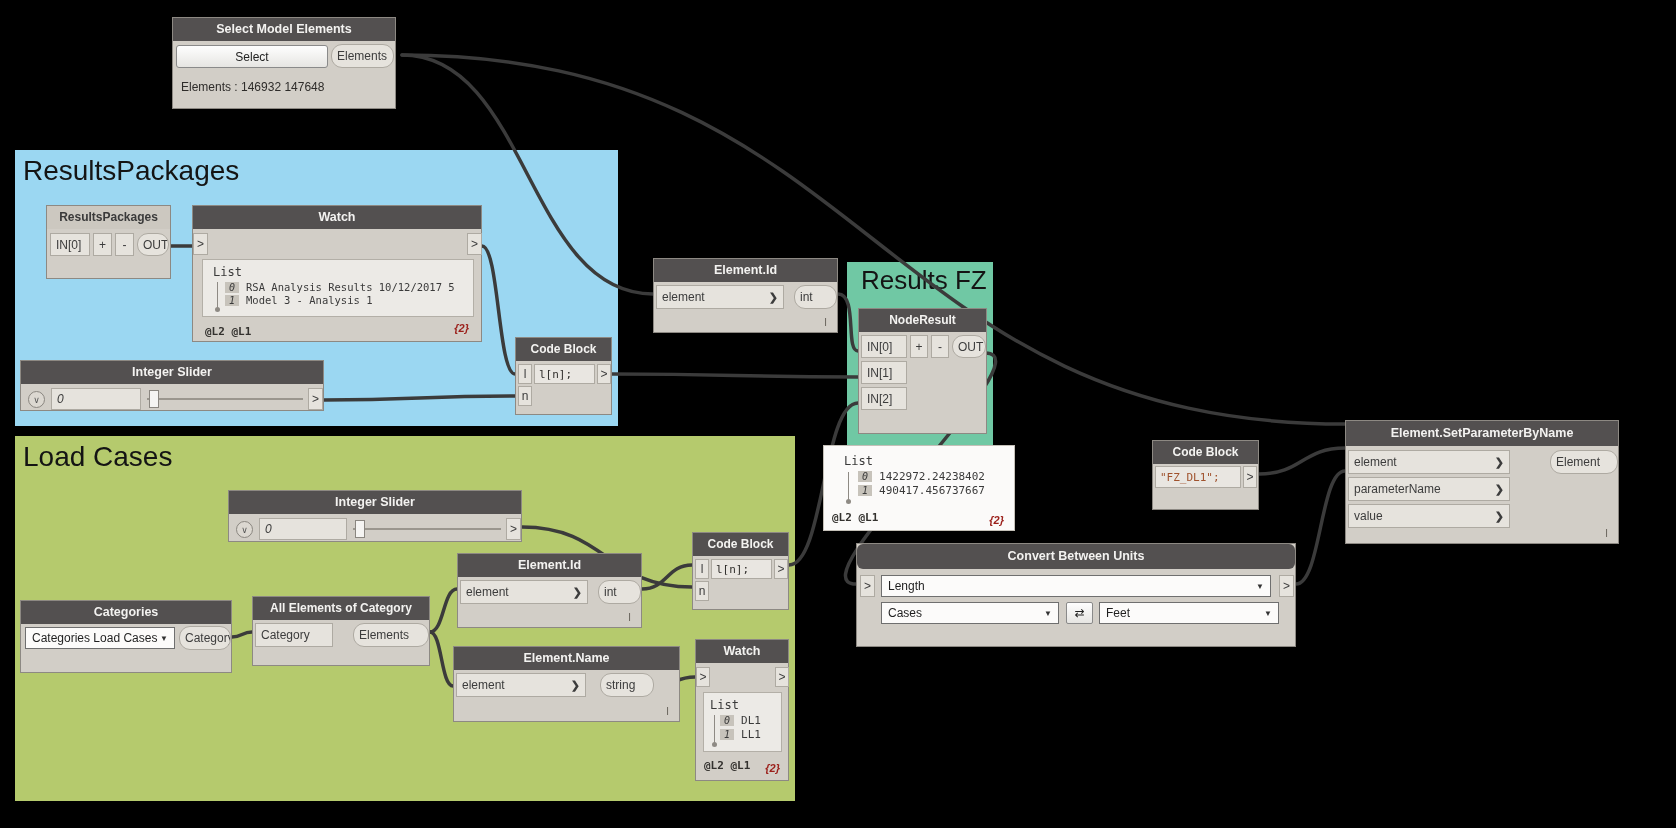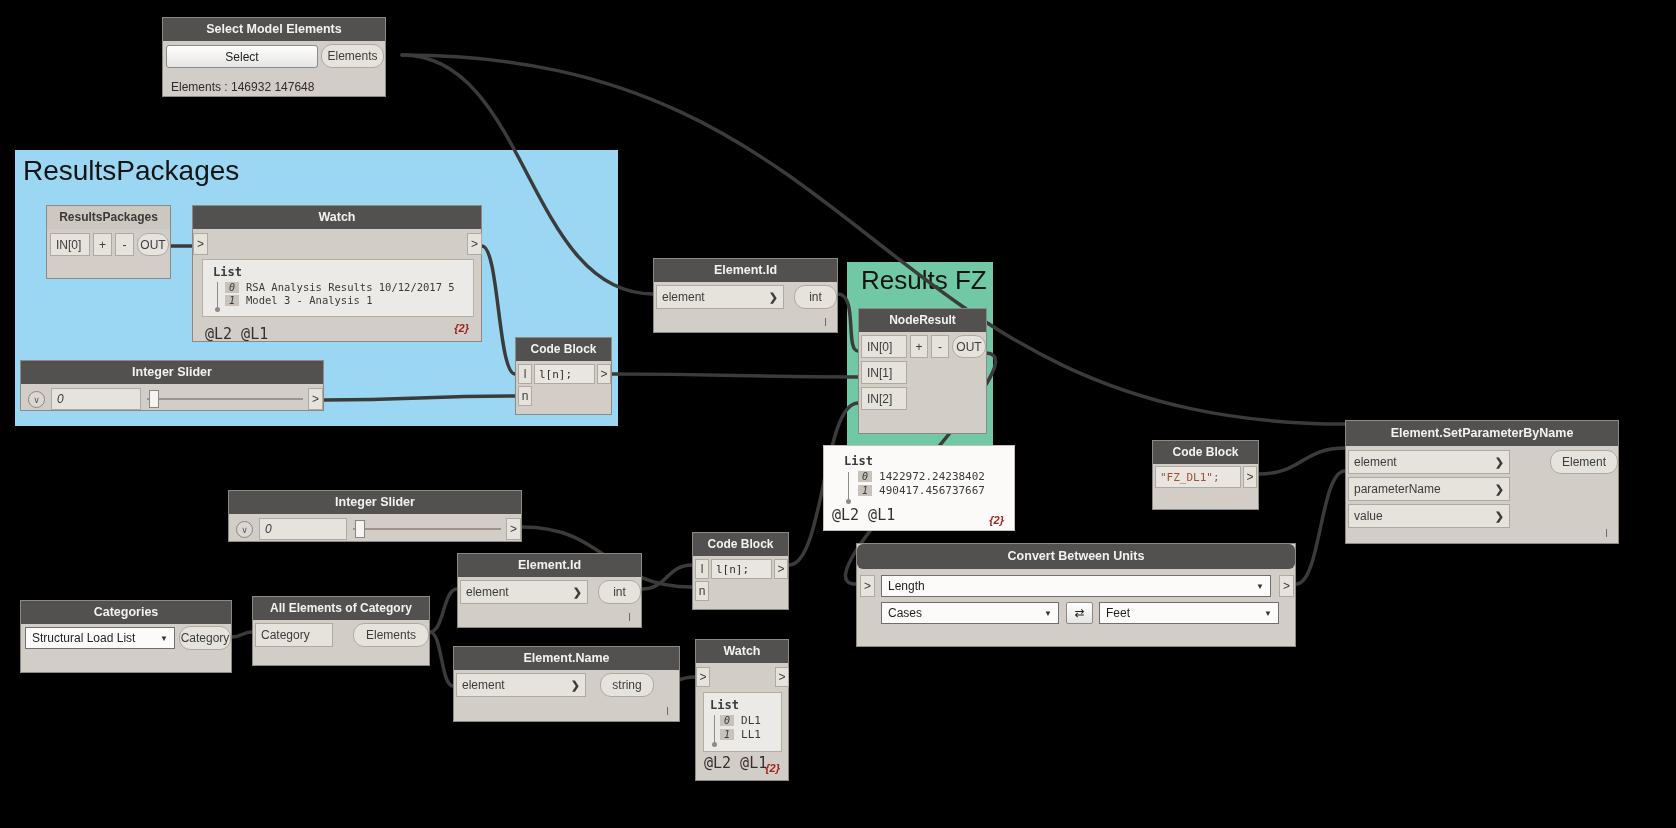--- a/index.html
+++ b/index.html
@@ -7,32 +7,32 @@
           font-family:"Liberation Sans",sans-serif;}
   .group{position:absolute;}
   .grouplabel{font-size:28px;color:#141414;padding:6px 8px 0 8px;white-space:nowrap;line-height:1.1;}
   .wires{position:absolute;left:0;top:0;z-index:2;}
   .node{position:absolute;background:#d2cec7;border:1px solid #8d8983;box-sizing:border-box;z-index:3;}
   .ntitle{position:absolute;left:0;top:0;right:0;height:23px;background:#535050;color:#f3f2f0;
           font-size:12.5px;font-weight:bold;text-align:center;line-height:23px;white-space:nowrap;overflow:hidden;}
   .ntitle.light{background:#ccc8c0;color:#3a3a3a;font-size:12px;}
   .port{position:absolute;background:#e6e3dd;border:1px solid #aeaaa2;font-size:12px;color:#3c3c3c;
         display:flex;align-items:center;box-sizing:border-box;padding:0 5px;white-space:nowrap;overflow:hidden;}
-  .port.right{justify-content:center;border-radius:11px;}
+  .port.right{justify-content:flex-start;border-radius:11px;}
   .port.center{justify-content:center;}
   .chev{font-weight:bold;font-size:11px;margin-left:auto;color:#3c3c3c;}
   .mono{font-family:"DejaVu Sans Mono",monospace;}
   .watchlist{position:absolute;background:#eceae6;border:1px solid #b3afa7;box-sizing:border-box;
              font-family:"DejaVu Sans Mono",monospace;color:#3a3a3a;}
-  .listlabel{font-size:12px;margin:5px 0 2px 10px;font-weight:bold;}
+  .listlabel{font-size:12px;margin:5px 0 2px 10px;}
   .listrow{display:flex;align-items:center;font-size:11px;margin:1px 0 1px 22px;}
   .idx{background:#c7c3bb;font-style:italic;padding:0 4px;margin-right:7px;font-size:10px;}
   .guide{position:absolute;width:1px;background:#8e8a84;}
   .guidedot{position:absolute;width:5px;height:5px;border-radius:50%;background:#8e8a84;}
-  .levels{position:absolute;font-size:15px;font-weight:normal;color:#33312e;font-family:"DejaVu Sans Mono",monospace;}
+  .levels{position:absolute;font-size:11px;font-weight:bold;color:#33312e;font-family:"DejaVu Sans Mono",monospace;}
   .count{position:absolute;font-size:11px;font-style:italic;font-weight:bold;color:#9b1f1a;}
   .lacing{position:absolute;font-size:11px;color:#6e6a63;}
   .btn{position:absolute;background:linear-gradient(#fefefe,#e6e5e2);border:1px solid #8a8a8a;border-radius:3px;
        font-size:12px;color:#222;display:flex;align-items:center;justify-content:center;box-sizing:border-box;}
   .dropdown{position:absolute;background:#fcfbfa;border:1px solid #6f6f6f;font-size:12px;color:#1f1f1f;
             display:flex;align-items:center;box-sizing:border-box;padding:0 6px;white-space:nowrap;overflow:hidden;}
   .dropdown .arrow{margin-left:auto;font-size:8px;color:#333;}
   .circlebtn{position:absolute;width:17px;height:17px;border-radius:50%;background:#dcd8d1;border:1px solid #8a8680;
              font-size:9px;color:#555;display:flex;align-items:center;justify-content:center;box-sizing:border-box;}
   .track{position:absolute;height:2px;background:#9a968e;}
@@ -42,20 +42,23 @@
             background:#e9e6e1;border:1px solid #aeaaa2;display:flex;align-items:center;padding:0 4px;box-sizing:border-box;white-space:nowrap;}
   .codetext.str{color:#a0522d;}
 </style>
 </head>
 <body>
 
 <div class="canvas">
 
   <div class="group" style="left:15px;top:150px;width:603px;height:276px;background:#9bd7f2;">
     <div class="grouplabel">ResultsPackages</div>
+  </div>
+  <div class="group" style="left:15px;top:436px;width:780px;height:365px;background:#b5ca6d;">
+    <div class="grouplabel">Load Cases</div>
   </div>
   <div class="group" style="left:847px;top:262px;width:146px;height:186px;background:#70c8a4;">
     <div class="grouplabel" style="font-size:26px;padding:4px 4px 0 14px;">Results FZ</div>
   </div>
 
   <svg class="wires" width="1676" height="828">
     <g fill="none" stroke="#3b3b3b" stroke-width="3.5" stroke-linecap="round">
       <path d="M402,55 C528,55 527,294 653,294"></path>
       <path d="M402,55 C874,55 873,424 1345,424"></path>
       <path d="M171,246 C181,246 182,246 192,246"></path>
@@ -69,21 +72,21 @@
       <path d="M522,527 C607,527 607,587 692,587"></path>
       <path d="M642,589 C667,589 667,565 692,565"></path>
       <path d="M232,637 C242,637 242,632 252,632"></path>
       <path d="M430,632 C444,632 443,589 457,589"></path>
       <path d="M430,632 C442,632 441,686 453,686"></path>
       <path d="M655,686 C675,686 675,677 695,677"></path>
       <path d="M789,565 C824,565 823,403 858,403"></path>
     </g>
   </svg>
 
-  <div class="node" style="left:162px;top:17px;width:224px;height:80px;">
+  <div class="node" style="left:172px;top:17px;width:224px;height:92px;">
     <div class="ntitle">Select Model Elements</div>
     <div class="btn" style="left:3px;top:27px;width:152px;height:23px;">
       <span>Select</span>
     </div>
     <div class="port right" style="left:158px;top:26px;width:63px;height:24px;">
       <span>Elements</span>
     </div>
     <div class="statustext" style="left:8px;top:62px;">Elements : 146932 147648</div>
   </div>
 
@@ -297,21 +300,21 @@
       <span>&gt;</span>
     </div>
     <div class="port center" style="left:2px;top:48px;width:14px;height:20px;">
       <span>n</span>
     </div>
   </div>
 
   <div class="node" style="left:20px;top:600px;width:212px;height:73px;">
     <div class="ntitle">Categories</div>
     <div class="dropdown" style="left:4px;top:26px;width:150px;height:22px;">
-      <span>Structural Load List</span>
+      <span>Categories Load Cases</span>
       <span class="arrow">▼</span>
     </div>
     <div class="port right" style="left:158px;top:25px;width:52px;height:24px;">
       <span>Category</span>
     </div>
   </div>
 
   <div class="node" style="left:252px;top:596px;width:178px;height:70px;">
     <div class="ntitle" style="font-size:12px;">All Elements of Category</div>
     <div class="port" style="left:2px;top:26px;width:78px;height:24px;">

